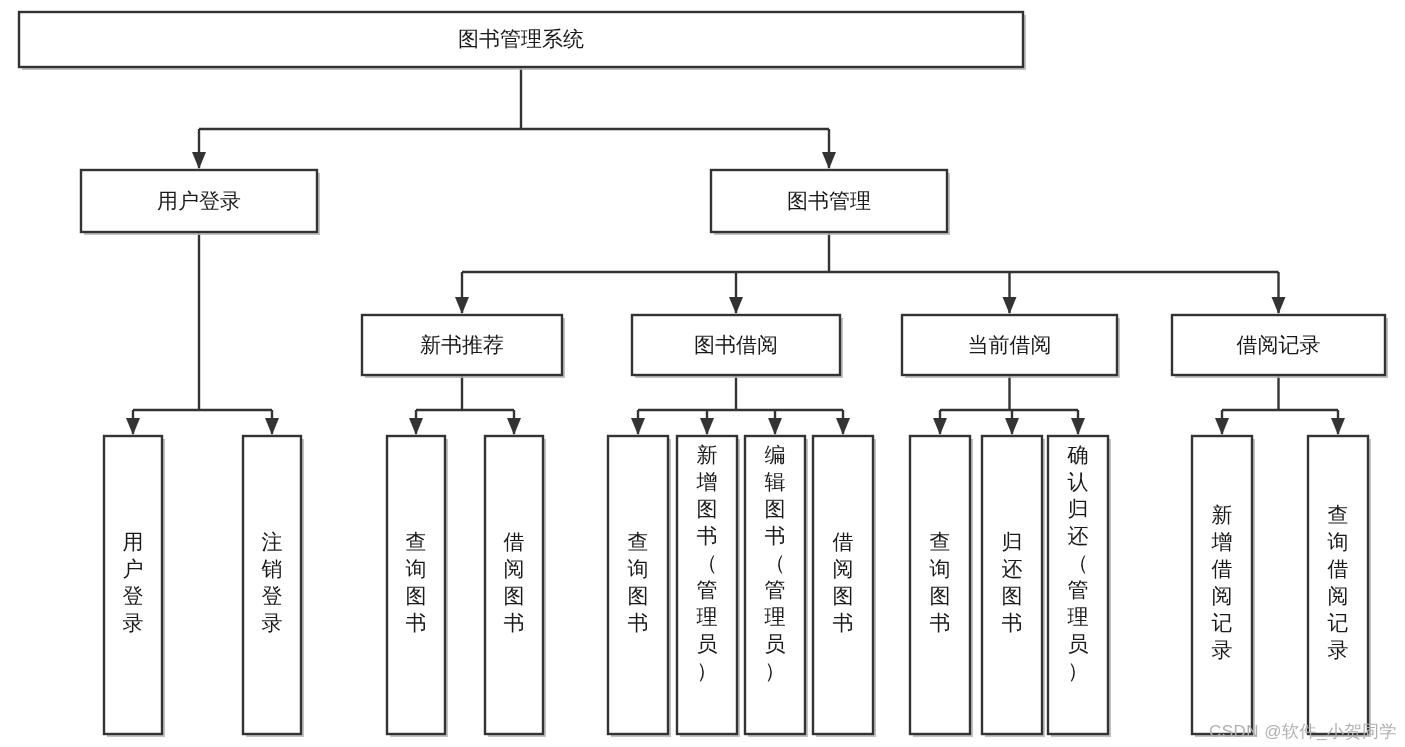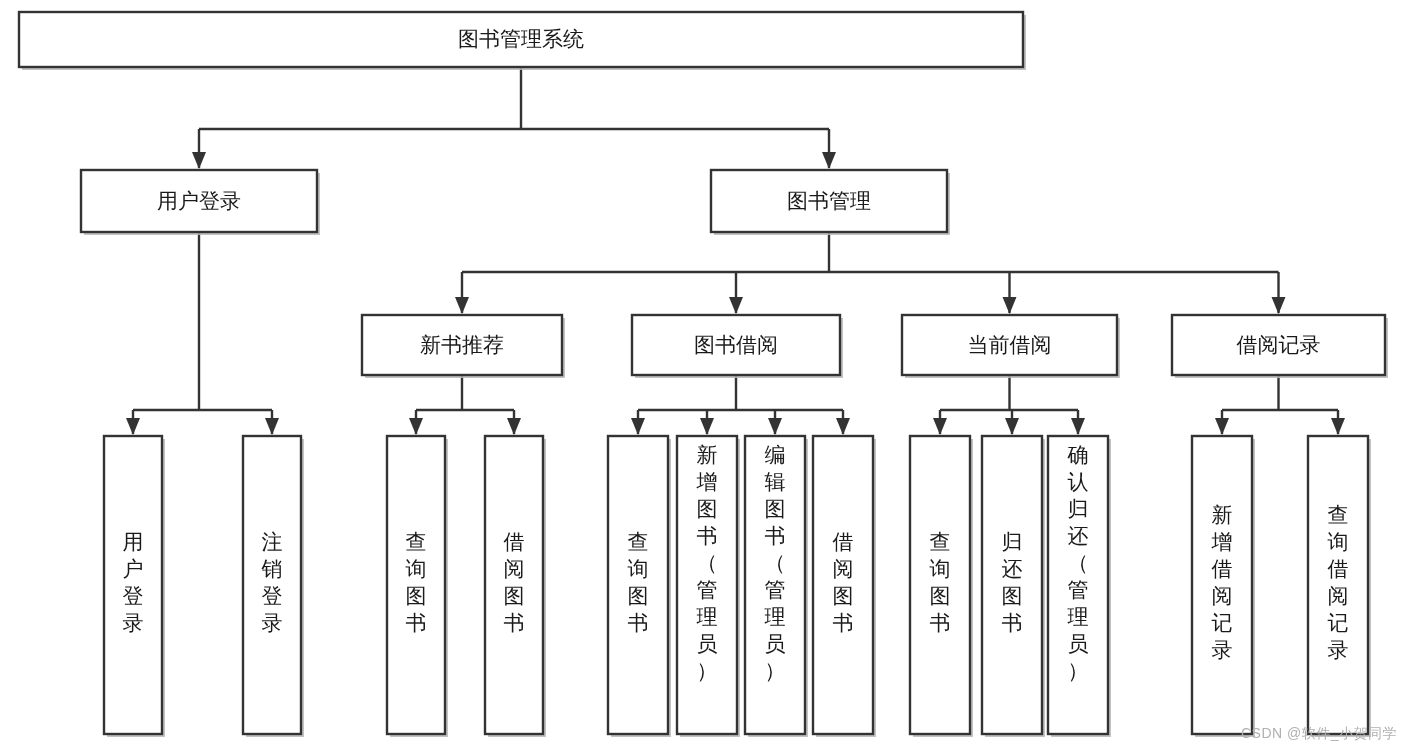--- a/index.html
+++ b/index.html
@@ -57,21 +57,21 @@
     fill: #1a1a1a;
     font-family: "Liberation Sans", "DejaVu Sans", sans-serif;
     font-size: 21px;
     text-anchor: middle;
   }
   .watermark {
     position: absolute;
     right: 8px;
     bottom: 4px;
     font-family: "Liberation Sans", "DejaVu Sans", sans-serif;
-    font-size: 14px;
+    font-size: 17px;
     color: #b0b0b0;
     letter-spacing: 0.5px;
     white-space: nowrap;
     pointer-events: none;
   }
 </style>
 </head>
 <body>
 
 <div id="diagram-root">

